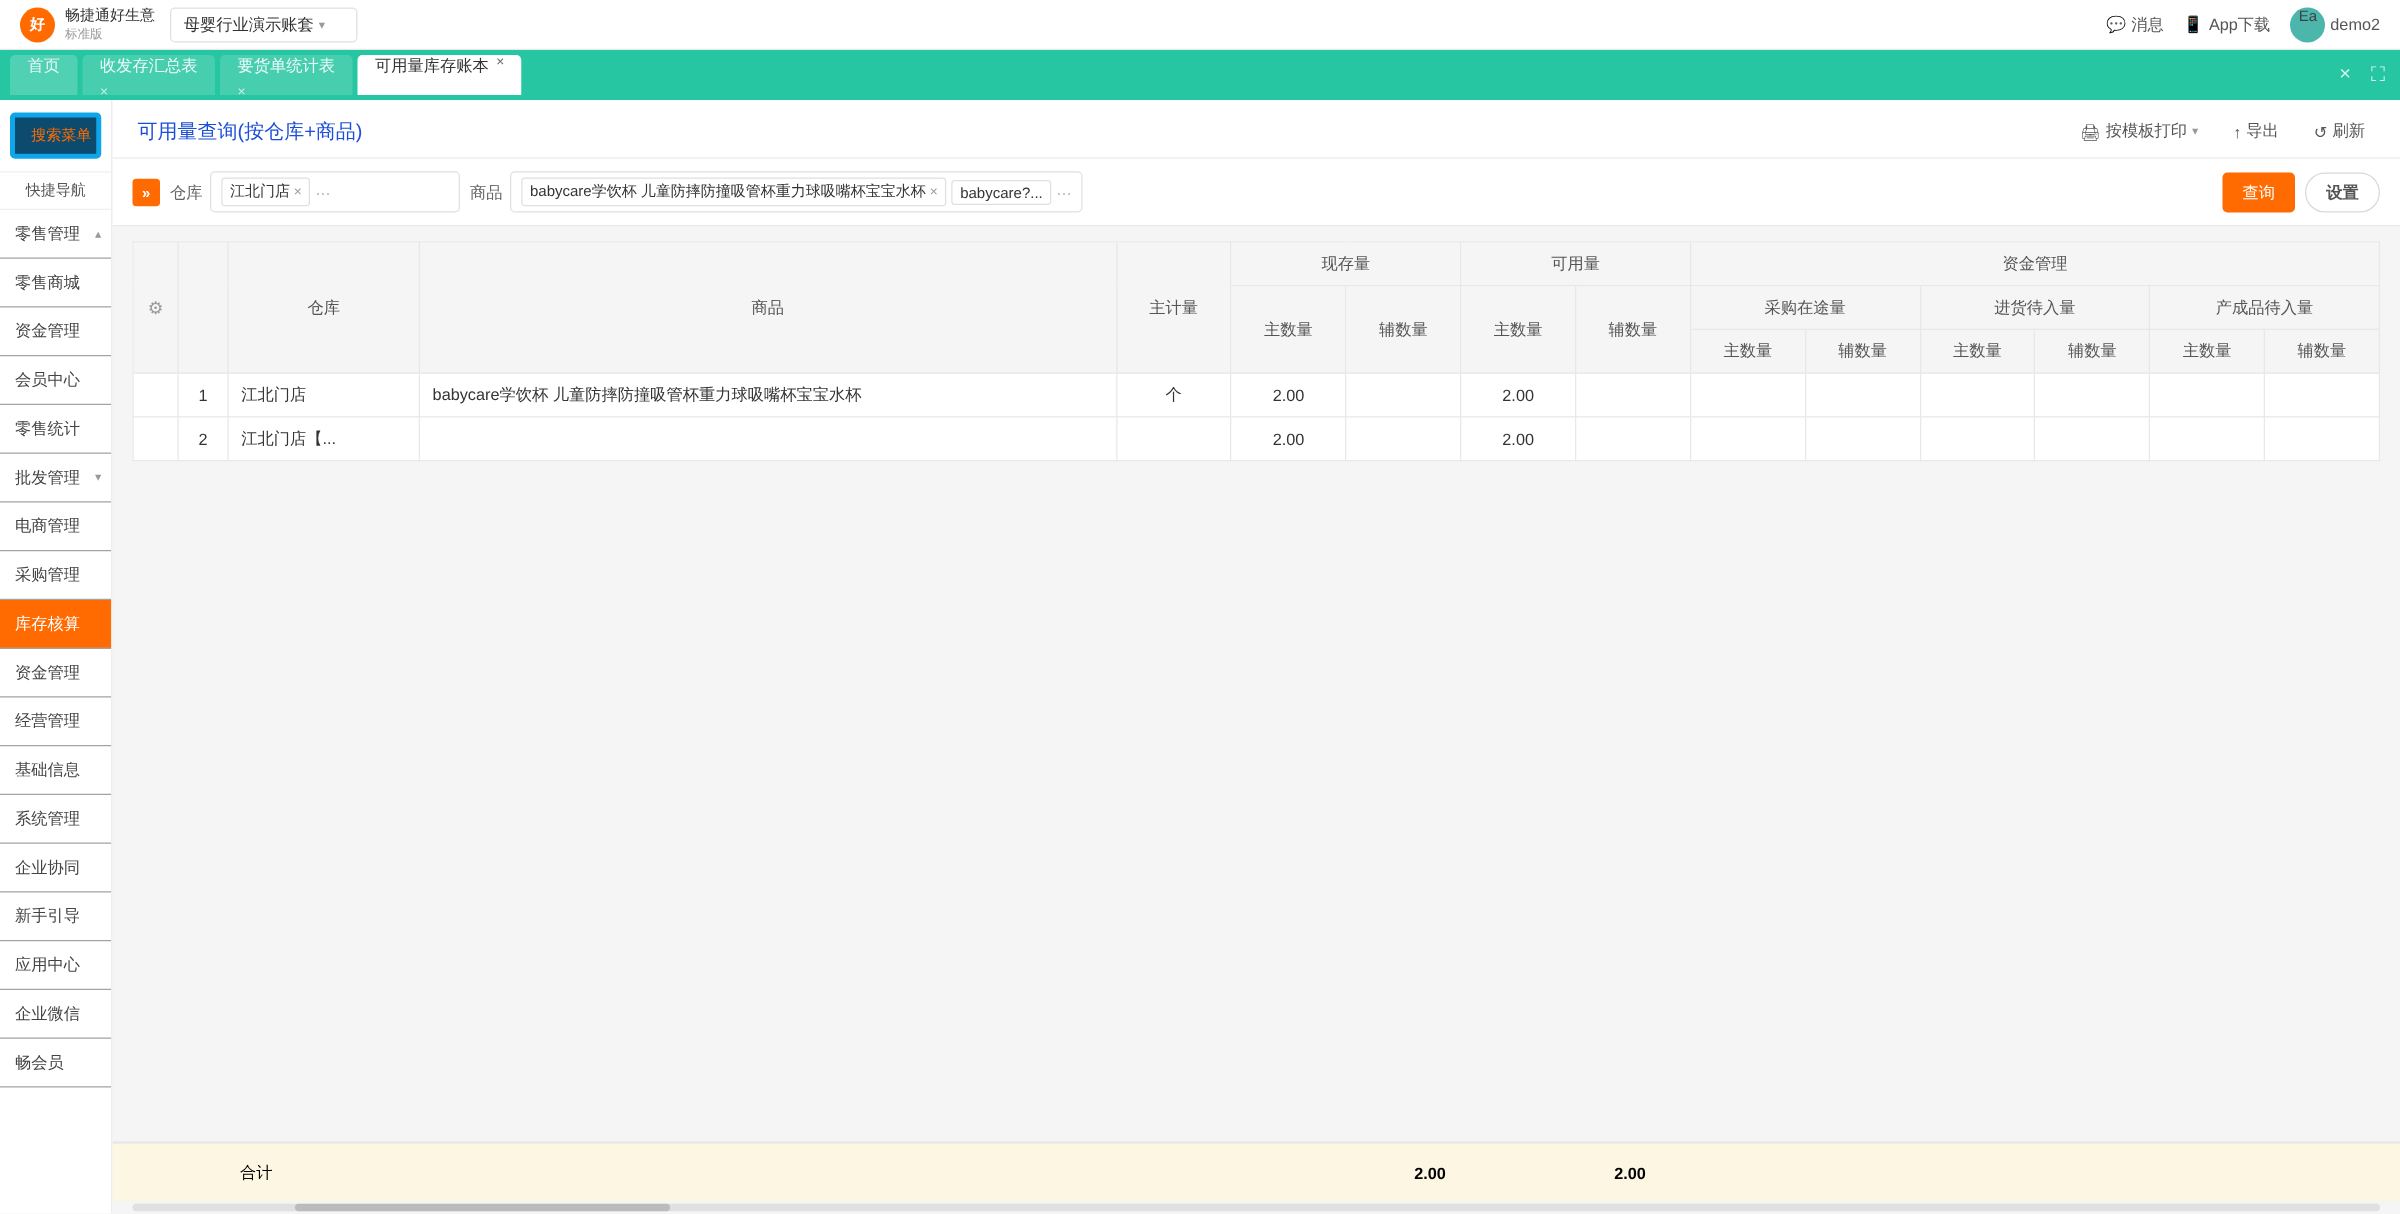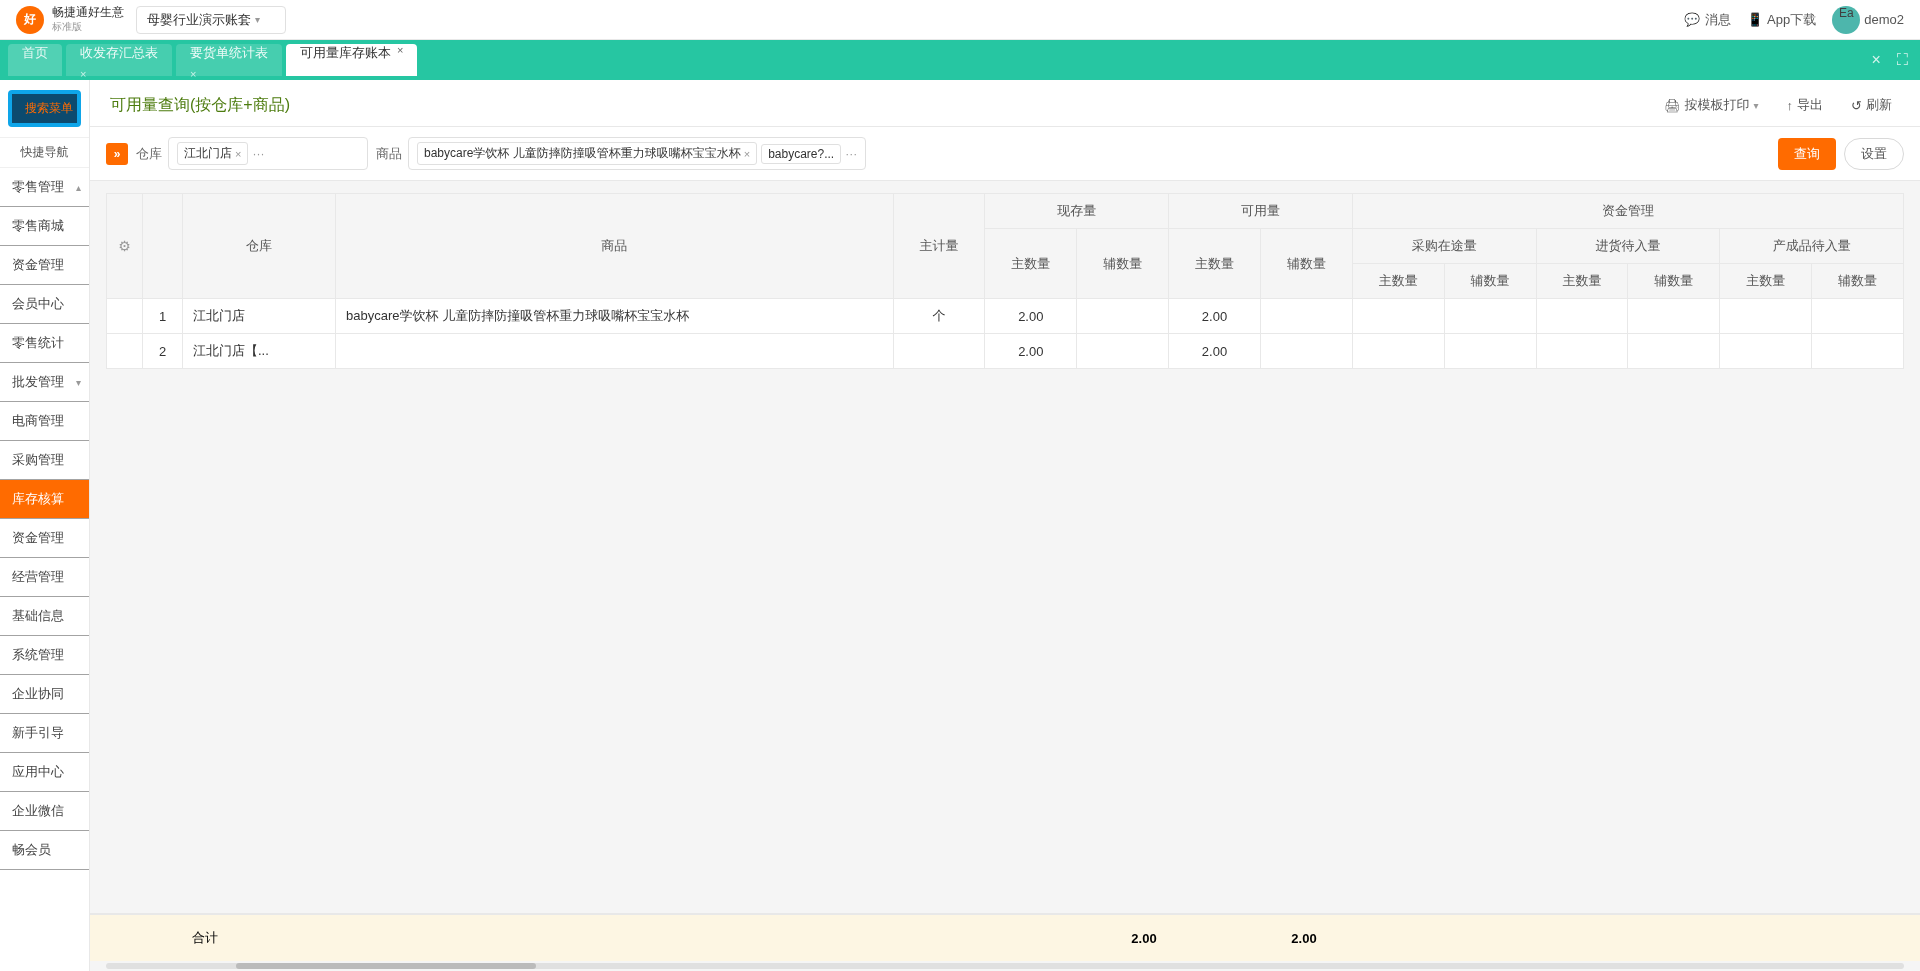--- a/index.html
+++ b/index.html
@@ -97,21 +97,21 @@
     
     .page-header {
       background: #fff;
       padding: 12px 20px 8px;
       display: flex;
       align-items: center;
       justify-content: space-between;
       border-bottom: 1px solid #e8e8e8;
       flex-shrink: 0;
     }
-    .page-title { font-size: 16px; color: #4d7c0f; font-weight: 500; }
+    .page-title { font-size: 16px; color: #1d4ed8; font-weight: 500; }
     .page-actions { display: flex; align-items: center; gap: 12px; }
     .action-btn { display: flex; align-items: center; gap: 4px; font-size: 13px; color: #555; cursor: pointer; padding: 4px 8px; }
 
     
     .filter-area {
       background: #fff;
       padding: 10px 16px;
       display: flex;
       align-items: center;
       gap: 8px;
@@ -120,21 +120,21 @@
     }
     .filter-expand-btn { width: 22px; height: 22px; background: #ff6b00; color: white; border-radius: 3px; display: flex; align-items: center; justify-content: center; cursor: pointer; font-size: 12px; font-weight: bold; flex-shrink: 0; }
     .filter-group { display: flex; align-items: center; gap: 6px; }
     .filter-label { font-size: 13px; color: #666; white-space: nowrap; }
     .filter-input-area { display: flex; align-items: center; gap: 4px; border: 1px solid #e0e0e0; border-radius: 4px; padding: 4px 8px; min-width: 200px; background: #fff; }
     .filter-tag { display: flex; align-items: center; gap: 3px; background: #fff; border: 1px solid #e0e0e0; border-radius: 3px; padding: 2px 6px; font-size: 12px; color: #333; }
     .filter-tag .remove { color: #999; cursor: pointer; font-size: 11px; }
     .filter-ellipsis { color: #999; font-size: 12px; cursor: pointer; }
     .filter-actions { margin-left: auto; display: flex; gap: 8px; }
     .btn-primary { background: #ff6b00; color: white; border: none; border-radius: 4px; padding: 6px 16px; cursor: pointer; font-size: 13px; }
-    .btn-secondary { background: #fff; color: #555; border: 1px solid #d9d9d9; border-radius: 16px; padding: 6px 16px; cursor: pointer; font-size: 13px; }
+    .btn-secondary { background: #fff; color: #555; border: 1px solid #d9d9d9; border-radius: 16px; padding: 6px 16px; cursor: pointer; font-size: 13px; font-weight: bold; }
 
     
     .table-wrapper { flex: 1; overflow: auto; padding: 12px 16px; }
 
     
     .data-table { width: 100%; border-collapse: collapse; background: #fff; border: 1px solid #e8e8e8; }
     .data-table th, .data-table td { border: 1px solid #e8e8e8; padding: 8px 10px; font-size: 13px; text-align: center; white-space: nowrap; }
     .data-table th { background: #f5f5f5; color: #555; font-weight: 500; }
     .data-table td { color: #333; }
     .data-table .settings-col { width: 36px; }

